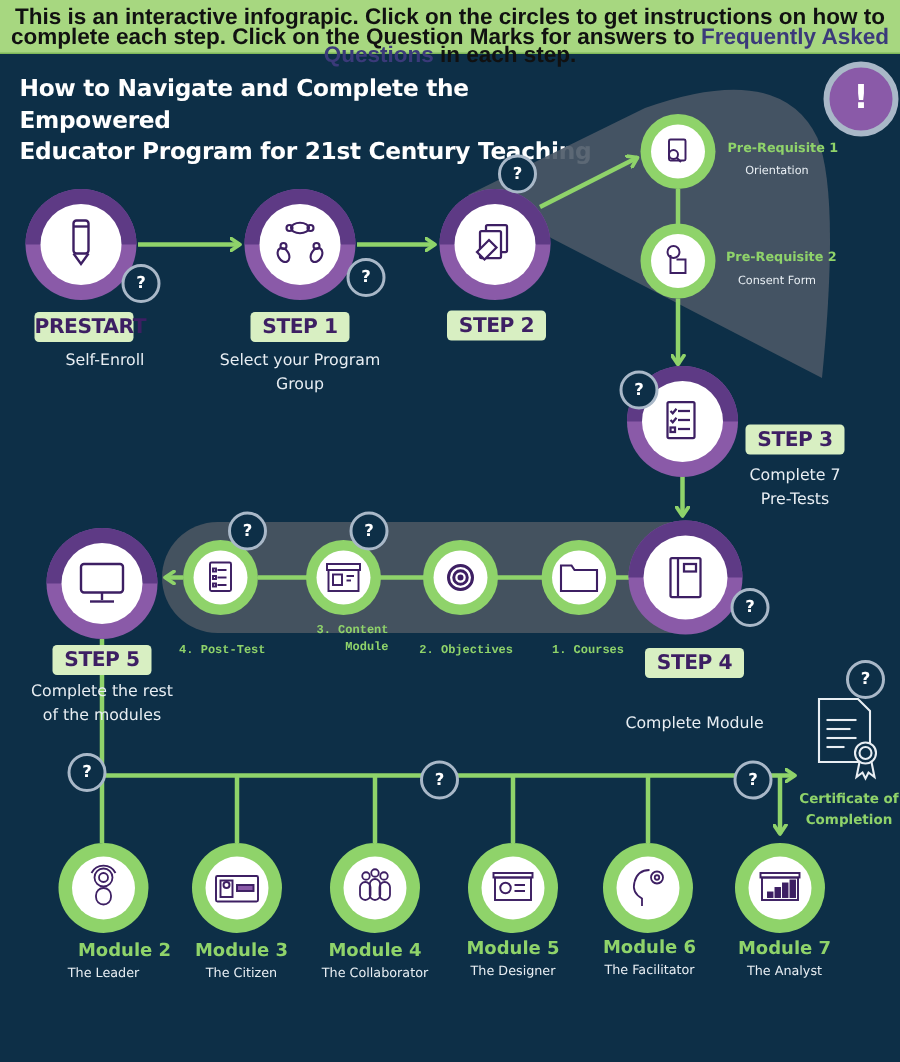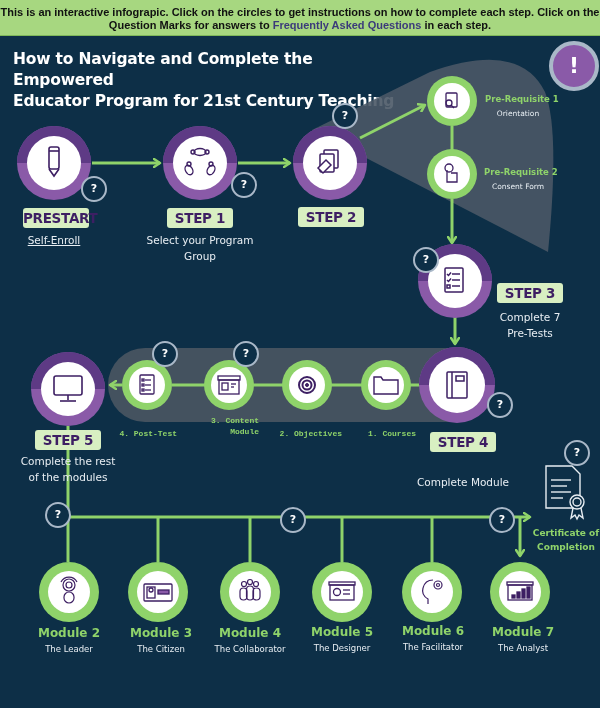--- a/index.html
+++ b/index.html
@@ -1,18 +1,18 @@
 <!DOCTYPE html>
 <html><head>
 <meta charset="utf-8">
 <style>
   html, body { margin: 0; padding: 0; }
   body { width: 600px; height: 708px; overflow: hidden; background: #0d2f47; font-family: "DejaVu Sans", sans-serif; }
   .canvas { position: relative; width: 600px; height: 708px; background: #0d2f47; }
-  .topbar { position: absolute; left: 0; top: 0; width: 600px; height: 36px; background: #a7d780; border-bottom: 1px solid #7fb85a; box-sizing: border-box; text-align: center; font-family: "Liberation Sans", sans-serif; font-weight: bold; font-size: 11px; color: #111; line-height: 12.5px; padding-top: 6px; }
+  .topbar { position: absolute; left: 0; top: 0; width: 600px; height: 36px; background: #a7d780; border-bottom: 1px solid #7fb85a; box-sizing: border-box; text-align: center; font-family: "Liberation Sans", sans-serif; font-weight: bold; font-size: 15px; color: #111; line-height: 12.5px; padding-top: 6px; }
   .topbar .faq-link { color: #3b3a7a; cursor: pointer; }
   .title { position: absolute; left: 13px; top: 49px; width: 400px; color: #fff; font-family: "DejaVu Sans", sans-serif; font-weight: bold; font-size: 15.5px; line-height: 21px; letter-spacing: -0.2px; }
   svg.diagram { position: absolute; left: 0; top: 0; }
   .badge { position: absolute; background: #d8efc2; color: #3d1f63; font-family: "DejaVu Sans", sans-serif; font-weight: bold; font-size: 13.5px; border-radius: 3px; text-align: center; line-height: 20px; height: 20px; letter-spacing: -0.3px; cursor: pointer; }
   .desc { position: absolute; color: #e8eef3; font-family: "DejaVu Sans", sans-serif; font-size: 10.5px; line-height: 16px; text-align: center; }
   .pr-title { position: absolute; color: #8fd36a; font-family: "DejaVu Sans", sans-serif; font-weight: bold; font-size: 8.5px; }
   .pr-sub { position: absolute; color: #e8eef3; font-family: "DejaVu Sans", sans-serif; font-size: 7.5px; text-align: center; }
   .sub-label { position: absolute; color: #8fd36a; font-family: Liberation Mono, monospace; font-weight: bold; font-size: 8px; line-height: 11px; text-align: right; }
   .mod-title { position: absolute; color: #8fd36a; font-family: "DejaVu Sans", sans-serif; font-weight: bold; font-size: 12px; text-align: center; width: 110px; }
   .mod-sub { position: absolute; color: #e8eef3; font-family: "DejaVu Sans", sans-serif; font-size: 8.5px; text-align: center; width: 110px; }
@@ -299,21 +299,21 @@
   <div class="qmark" style="left:413px;top:247px;">?</div>
   <div class="qmark" style="left:487px;top:392px;">?</div>
   <div class="qmark" style="left:152px;top:341px;">?</div>
   <div class="qmark" style="left:233px;top:341px;">?</div>
   <div class="qmark" style="left:45px;top:502px;">?</div>
   <div class="qmark" style="left:280px;top:507px;">?</div>
   <div class="qmark" style="left:489px;top:507px;">?</div>
   <div class="qmark" style="left:564px;top:440px;">?</div>
 
   <div class="badge" style="left:23px;top:208px;width:66px;">PRESTART</div>
-  <div class="desc" style="left:4px;top:232px;width:100px;text-decoration:underline;">
+  <div class="desc" style="left:20px;top:232px;width:100px;">
     <div>Self-Enroll</div>
   </div>
 
   <div class="badge" style="left:167px;top:208px;width:66px;">STEP 1</div>
   <div class="desc" style="left:140px;top:232px;width:120px;">
     <div>Select your Program</div>
     <div>Group</div>
   </div>
 
   <div class="badge" style="left:298px;top:207px;width:66px;">STEP 2</div>
@@ -347,21 +347,21 @@
     <div>2. Objectives</div>
   </div>
   <div class="sub-label" style="left:199px;top:415px;width:60px;">
     <div>3. Content</div>
     <div>Module</div>
   </div>
   <div class="sub-label" style="left:117px;top:428px;width:60px;">
     <div>4. Post-Test</div>
   </div>
 
-  <div class="mod-title" style="left:14px;top:626px;">Module 2</div>
+  <div class="mod-title" style="left:28px;top:626px;">Module 2</div>
   <div class="mod-sub" style="left:14px;top:644px;">The Leader</div>
   <div class="mod-title" style="left:106px;top:626px;">Module 3</div>
   <div class="mod-sub" style="left:106px;top:644px;">The Citizen</div>
   <div class="mod-title" style="left:195px;top:626px;">Module 4</div>
   <div class="mod-sub" style="left:195px;top:644px;">The Collaborator</div>
   <div class="mod-title" style="left:287px;top:625px;">Module 5</div>
   <div class="mod-sub" style="left:287px;top:643px;">The Designer</div>
   <div class="mod-title" style="left:378px;top:624px;">Module 6</div>
   <div class="mod-sub" style="left:378px;top:642px;">The Facilitator</div>
   <div class="mod-title" style="left:468px;top:625px;">Module 7</div>

